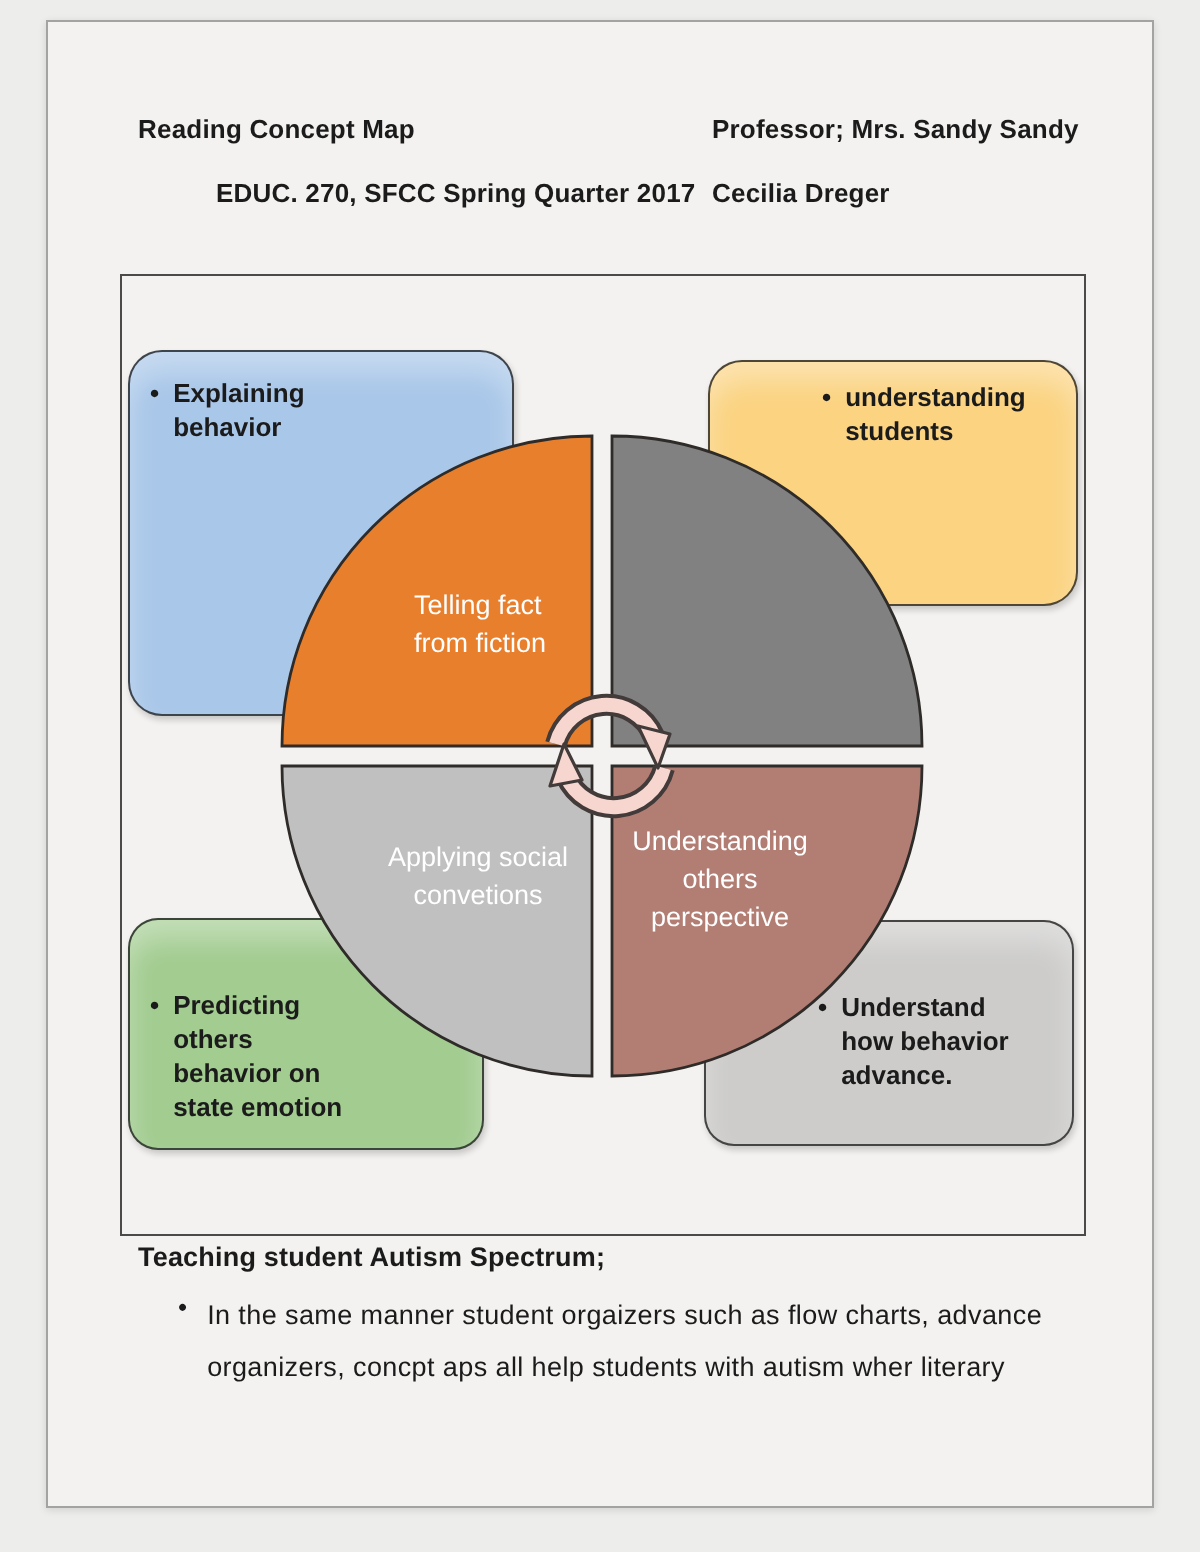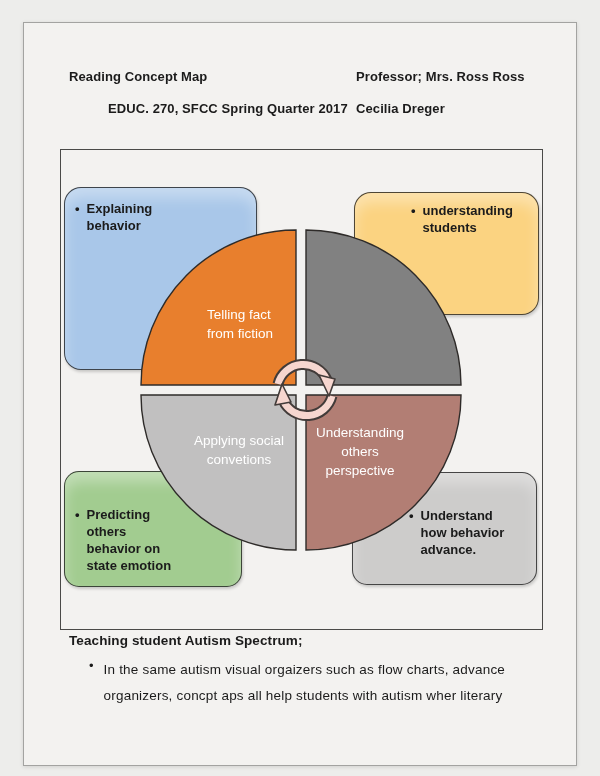--- a/index.html
+++ b/index.html
@@ -4,21 +4,21 @@
 <style>
   html,body{margin:0;padding:0;}
   body{
     width:600px;height:776px;overflow:hidden;
     background:#EDEDEB;
     font-family:"Liberation Sans", sans-serif;
     color:#1B1B1B;
     position:relative;
   }
   .sheet{
-    position:absolute;left:23px;top:22px;width:554px;height:744px;
+    position:absolute;left:23px;top:10px;width:554px;height:744px;
     background:#F3F2F0;
     border:1px solid #A3A3A1;
     box-shadow:0 1px 4px rgba(0,0,0,0.12);
     box-sizing:border-box;
   }
   .hdr{position:absolute;font-size:13px;font-weight:bold;letter-spacing:0.1px;white-space:nowrap;}
   .hdr.l1{left:45px;top:46px;}
   .hdr.r1{left:332px;top:46px;}
   .hdr.l2{left:45px;top:78px;padding-left:39px;}
   .hdr.r2{left:332px;top:78px;}
@@ -60,21 +60,21 @@
   .foot-head{position:absolute;left:45px;top:610px;font-size:13.5px;font-weight:bold;letter-spacing:0.1px;}
   .foot-bullet-row{position:absolute;left:65px;top:634px;display:flex;gap:10px;font-size:13.5px;}
   .foot-bullet-row .lines .ln{display:block;line-height:26px;letter-spacing:0.2px;}
 </style>
 </head>
 <body>
 
 <div class="sheet">
 
   <div class="hdr l1">Reading Concept Map</div>
-  <div class="hdr r1">Professor; Mrs. Ross Ross</div>
+  <div class="hdr r1">Professor; Mrs. Sandy Sandy</div>
   <div class="hdr l2">EDUC. 270, SFCC Spring Quarter 2017</div>
   <div class="hdr r2">Cecilia Dreger</div>
 
   <div class="frame">
 
     <div class="cbox" id="box-tl" style="background-color: rgb(169, 199, 233);">
       <div class="txt">
         <span class="bullet">•</span>
         <div>
           <span class="ln">Explaining</span>
@@ -148,18 +148,18 @@
       <span class="ln">Understanding</span>
       <span class="ln">others</span>
       <span class="ln">perspective</span>
     </div>
   </div>
 
   <div class="foot-head">Teaching student Autism Spectrum;</div>
   <div class="foot-bullet-row">
     <span class="bullet">•</span>
     <div class="lines">
-      <span class="ln">In the same autism visual orgaizers such as flow charts, advance</span>
+      <span class="ln">In the same manner student orgaizers such as flow charts, advance</span>
       <span class="ln">organizers, concpt aps all help students with autism wher literary</span>
     </div>
   </div>
 
 </div>
 
 </body></html>

